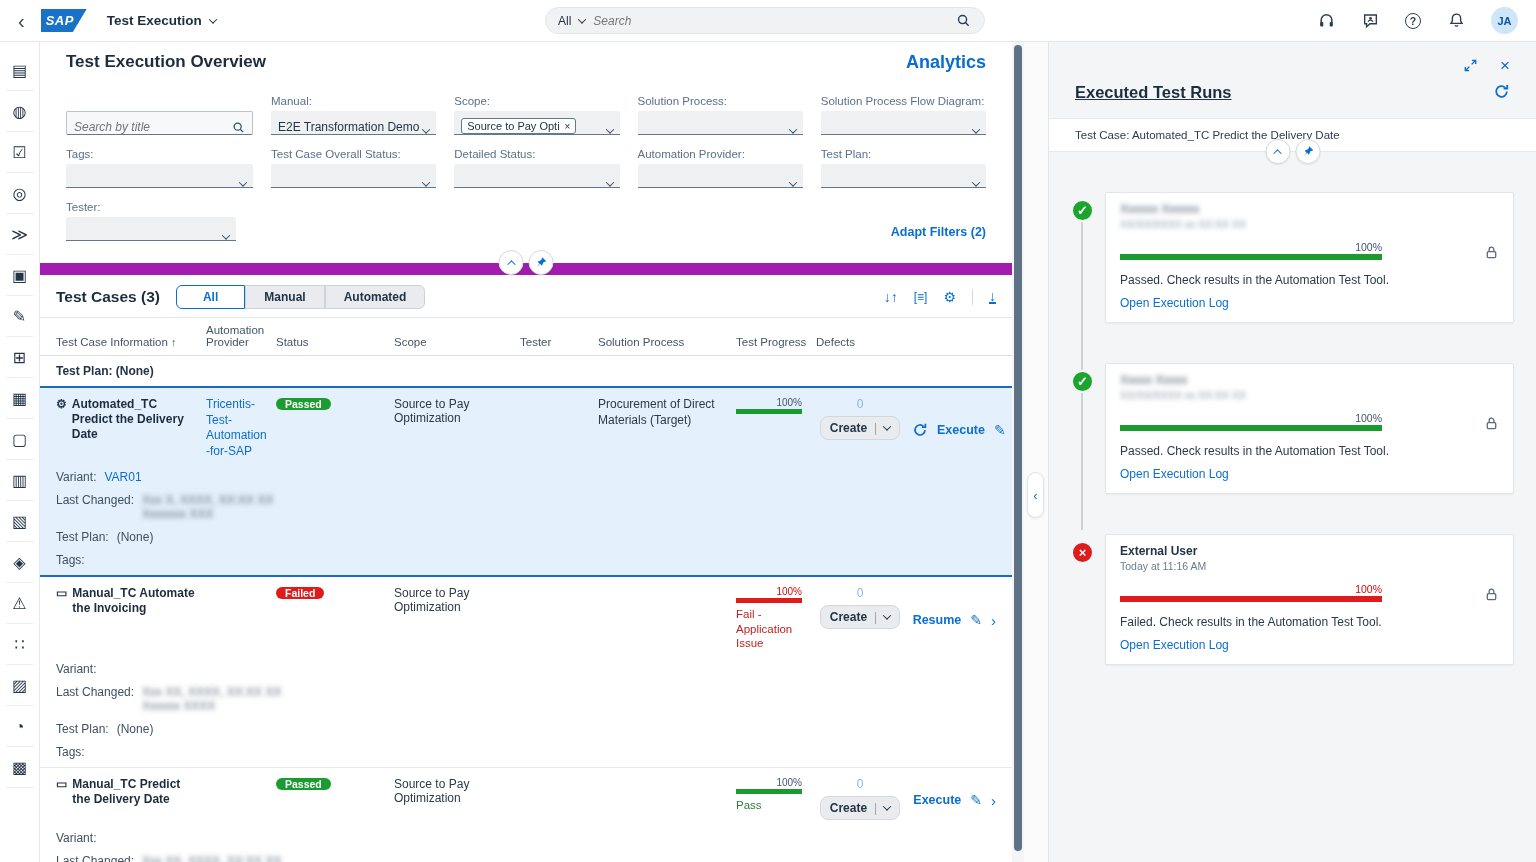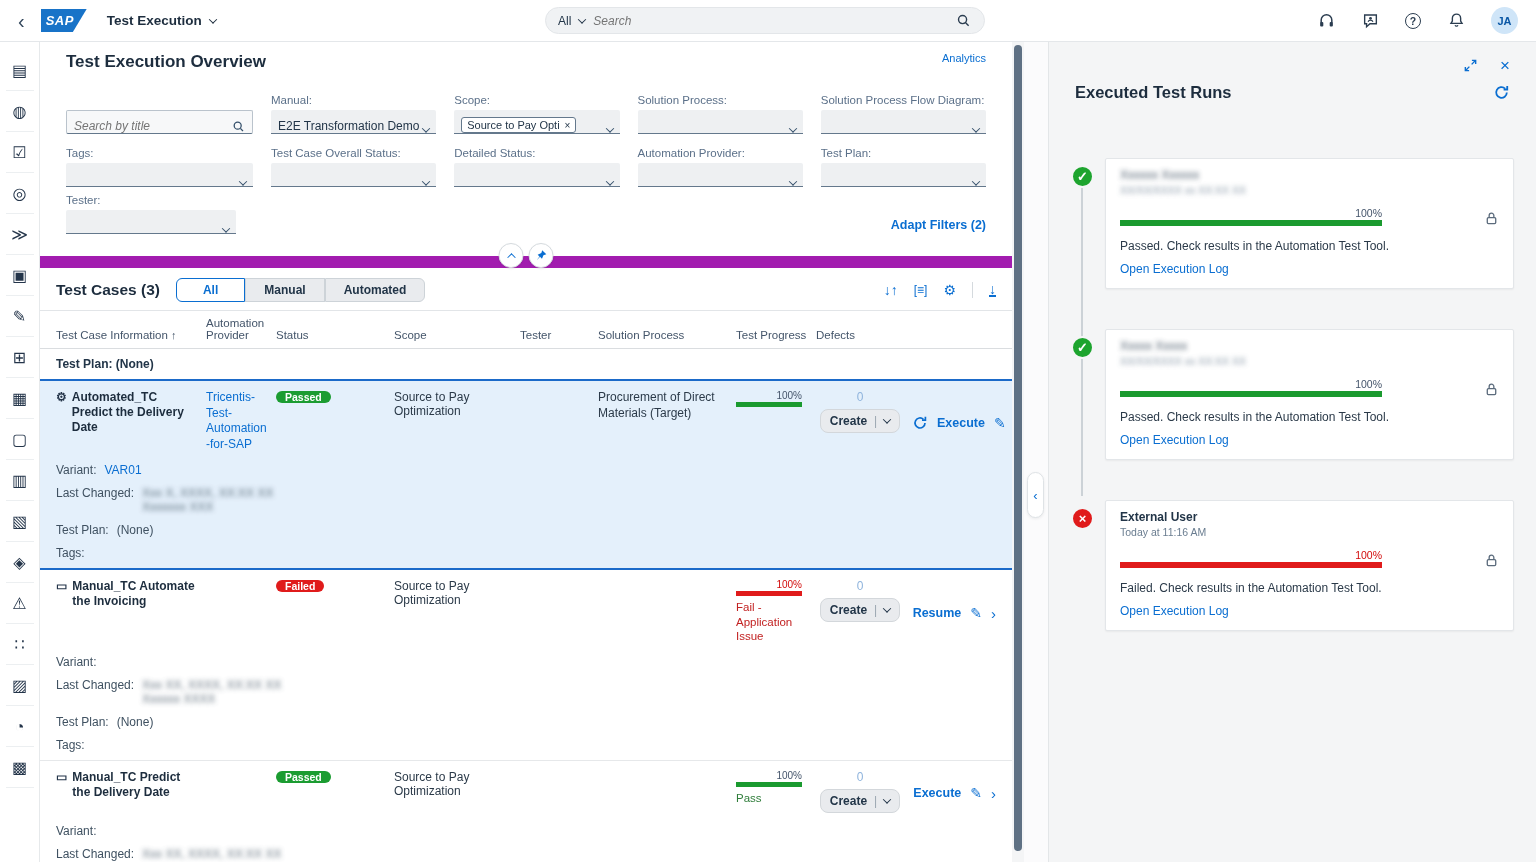--- a/index.html
+++ b/index.html
@@ -39,33 +39,33 @@
     font-size:16px; color:#24354a; cursor:pointer; position:relative;}
   .rail-item::after { content:""; position:absolute; bottom:0; left:6px; right:6px; height:1px; background:#eceff1;}
 
   .main { width:972px; display:flex; flex-direction:column; background:#a21caf; min-height:0;}
 
   
   .filter-card { background:#fff; padding:10px 26px 22px 26px; position:relative; }
   .ov-head { display:flex; align-items:flex-start; justify-content:space-between; margin-bottom:22px;}
   .pg-title { font-size:17px; font-weight:bold; color:#1d2d3e; }
   .lnk { color:#0a6ed1; cursor:pointer; text-decoration:none; }
-  .analytics { font-size:11px; font-weight:normal; }
+  .analytics { font-size:18px; font-weight:bold; }
   .fgrid { display:grid; grid-template-columns:repeat(5,1fr); column-gap:18px; row-gap:13px; }
   .ffield .flabel { font-size:11.5px; color:#5b7089; margin-bottom:4px; }
   .fctl { height:24px; background:#eef0f2; border-bottom:1.5px solid #64788c; border-radius:2px 2px 0 0;
     display:flex; align-items:flex-end; padding:0 7px; font-size:12px; color:#223548; cursor:pointer;}
   .fctl .chv { margin-left:auto; color:#35506b; }
   .fsearch { background:#f7f8f9; border:1px solid #bac3cc; border-bottom-color:#64788c; border-radius:2px;}
   .fsearch input { border:none; background:transparent; outline:none; flex:1; font-style:italic;
     font-size:12px; color:#6a7d90; font-family:inherit; }
   .token { border:1px solid #64788c; border-radius:3px; font-size:11px; padding:1px 5px; color:#223548;
     display:inline-flex; align-items:center; gap:5px; background:#fff; white-space:nowrap;}
   .token .x { font-size:10px; }
-  .tester-row { display:grid; grid-template-columns:repeat(5,1fr); column-gap:18px; margin-top:7px; align-items:end;}
+  .tester-row { display:grid; grid-template-columns:repeat(5,1fr); column-gap:18px; margin-top:13px; align-items:end;}
   .adapt { grid-column:5; text-align:right; font-size:12.5px; font-weight:bold; padding-bottom:2px; }
   .bar-btns { position:absolute; left:50%; bottom:-12px; transform:translateX(-50%); display:flex; gap:5px; z-index:3;}
   .cbtn { width:25px; height:25px; background:#fff; border:1px solid #d5dade; border-radius:50%;
     display:flex; align-items:center; justify-content:center; color:#0a6ed1; cursor:pointer;
     box-shadow:0 1px 2px rgba(0,0,0,.08); }
 
   
   .tc-card { background:#fff; margin-top:12px; flex:1; min-height:0; overflow:hidden; }
   .tc-head { display:flex; align-items:center; padding:10px 16px 8px; }
   .tc-title { font-size:15.5px; font-weight:bold; color:#1d2d3e; margin-right:16px;}
@@ -126,21 +126,21 @@
   .vscroll { width:12px; background:#f4f5f6; display:flex; justify-content:center; padding:3px 0;}
   .vthumb { width:8px; height:99%; background:#5f7184; border-radius:4px; }
   .gutter { width:24px; background:#fbfbfc; position:relative; }
   .handle { position:absolute; top:430px; left:3px; width:17px; height:46px; background:#fff;
     border:1px solid #dfe3e6; border-radius:9px; display:flex; align-items:center; justify-content:center;
     color:#0a6ed1; font-size:13px; cursor:pointer; box-shadow:0 1px 3px rgba(0,0,0,.07);}
 
   
   .aside { width:488px; background:#f4f5f6; border-left:1px solid #e3e6e8; display:flex; flex-direction:column; }
   .aside-top { display:flex; justify-content:flex-end; gap:22px; padding:16px 26px 2px; color:#0a6ed1;}
-  .aside-titlerow { display:flex; justify-content:space-between; align-items:center; padding:8px 26px 16px;}
+  .aside-titlerow { display:flex; justify-content:space-between; align-items:flex-start; padding:8px 26px 16px;text-decoration:underline;}
   .aside-title { font-size:16.5px; font-weight:bold; color:#1d2d3e; }
   .subbar { background:#fff; border-top:1px solid #e7e9eb; border-bottom:1px solid #e7e9eb;
     padding:10px 26px; font-size:11.5px; color:#2f3c4c; position:relative; }
   .subbar .bar-btns { bottom:-13px; }
   .runs { position:relative; padding:40px 22px 0 56px; flex:1; }
   .runs::before { content:""; position:absolute; left:32px; top:62px; width:2px; height:316px; background:#ccd2d7;}
   .run-card { background:#fff; border:1px solid #e3e6e9; border-radius:2px; padding:9px 14px 11px;
     margin-bottom:40px; position:relative; box-shadow:0 1px 2px rgba(0,0,0,.05);}
   .run-dot { position:absolute; left:-35px; top:6px; width:23px; height:23px; border-radius:50%;
     color:#fff; font-size:13px; font-weight:bold; display:flex; align-items:center; justify-content:center;
@@ -539,20 +539,33 @@
       </div>
       <div class="aside-titlerow">
         <span class="aside-title">Executed Test Runs</span>
         <span class="tool">
           <svg width="17" height="17" viewBox="0 0 16 16">
               <path d="M13 8a5 5 0 1 1-1.6-3.7" fill="none" stroke="#0a6ed1" stroke-width="1.7"></path>
               <path d="M13.4 1.8v3.4h-3.4" fill="none" stroke="#0a6ed1" stroke-width="1.7"></path>
             </svg>
         </span>
       </div>
+      <div class="subbar">
+        <span>Test Case: Automated_TC Predict the Delivery Date</span>
+        <div class="bar-btns">
+          <span class="cbtn">
+              <span class="chv chvu"></span>
+            </span>
+          <span class="cbtn">
+            <svg width="13" height="13" viewBox="0 0 16 16">
+                <path d="M9.5 1.5 14.5 6.5 11 7.6 9.2 12 6.8 9.6 2.5 14l3.6-4.7-2.2-2.2L8.4 5z" fill="currentColor"></path>
+              </svg>
+          </span>
+        </div>
+      </div>
 
       <div class="runs">
 
         <div class="run-card">
           <span class="run-dot pass">✓</span>
           <div class="run-user blur">Xxxxxx Xxxxxx</div>
           <div class="run-time blur">XX/XX/XXXX xx XX:XX XX</div>
           <div class="run-barrow">
             <div class="rp">
               <div class="rp-label">100%</div>

